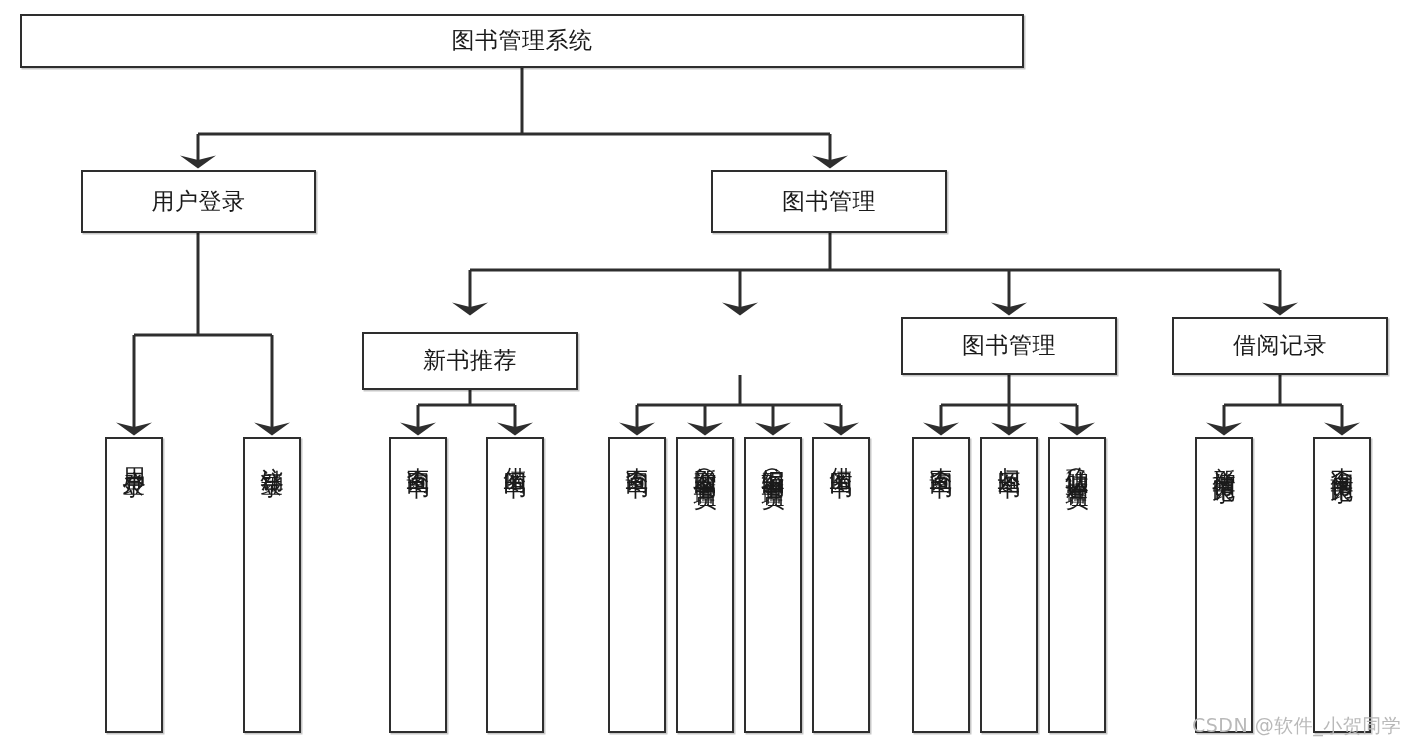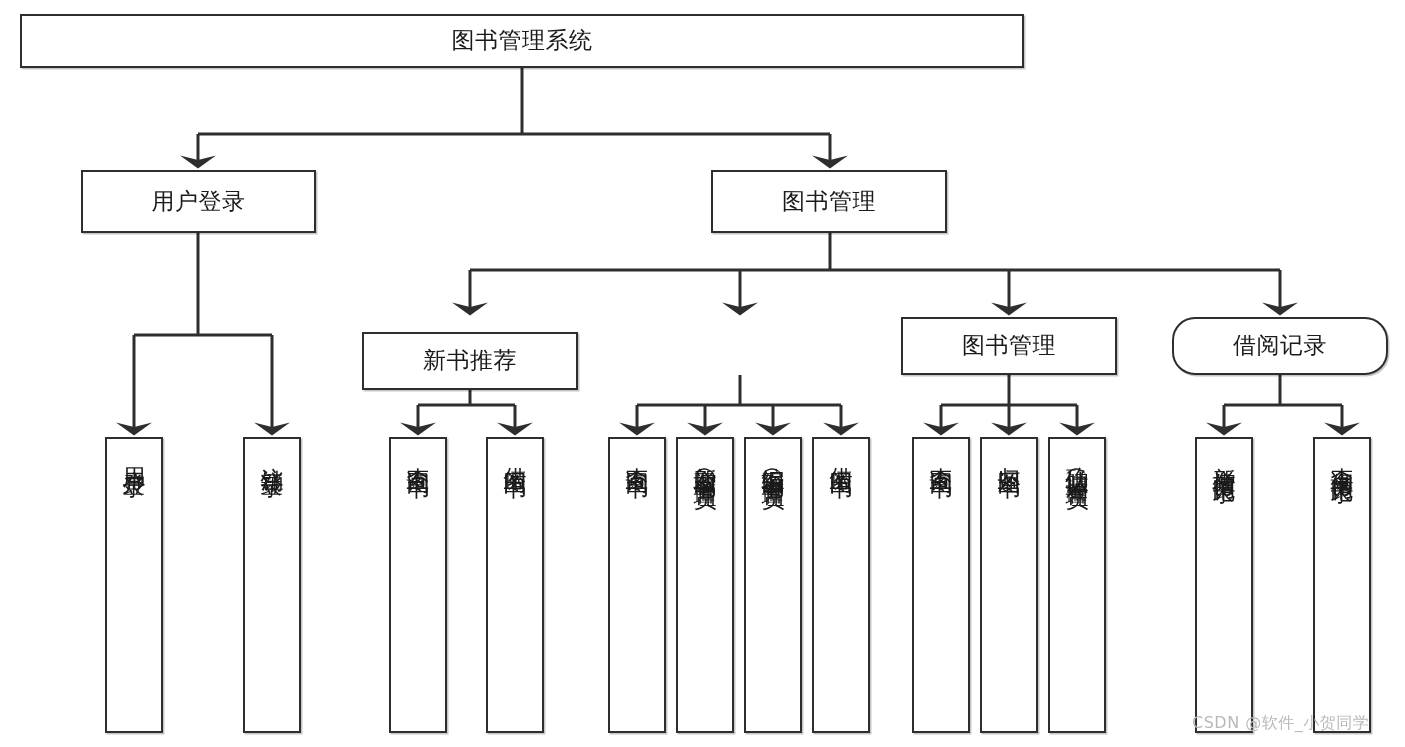--- a/index.html
+++ b/index.html
@@ -52,21 +52,21 @@
     writing-mode: vertical-rl;
     text-orientation: upright;
     font-size: 23px;
     letter-spacing: 3px;
     line-height: 1.0;
     white-space: nowrap;
   }
   .watermark {
     position: absolute;
     color: #b9b9b9;
-    font-size: 16px;
+    font-size: 19px;
     white-space: nowrap;
     letter-spacing: 0.5px;
   }
 </style>
 </head>
 <body>
 
 <div id="canvas">
 
   <svg id="edges" viewBox="0 0 1405 747">
@@ -129,21 +129,21 @@
   <div class="node horiz" style="left:711px; top:170px; width:236px; height:63px;">
     <span class="label">图书管理</span>
   </div>
 
   <div class="node horiz" style="left:362px; top:332px; width:216px; height:58px;">
     <span class="label">新书推荐</span>
   </div>
   <div class="node horiz" style="left:901px; top:317px; width:216px; height:58px;">
     <span class="label">图书管理</span>
   </div>
-  <div class="node horiz" style="left:1172px; top:317px; width:216px; height:58px;border-radius:23px;">
+  <div class="node horiz" style="left:1172px; top:317px; width:216px; height:58px;">
     <span class="label">借阅记录</span>
   </div>
 
   <div class="node vert" style="left:105px; top:437px; width:58px; height:296px;">
     <span class="label">用户登录</span>
   </div>
   <div class="node vert" style="left:243px; top:437px; width:58px; height:296px;">
     <span class="label">注销登录</span>
   </div>
 

